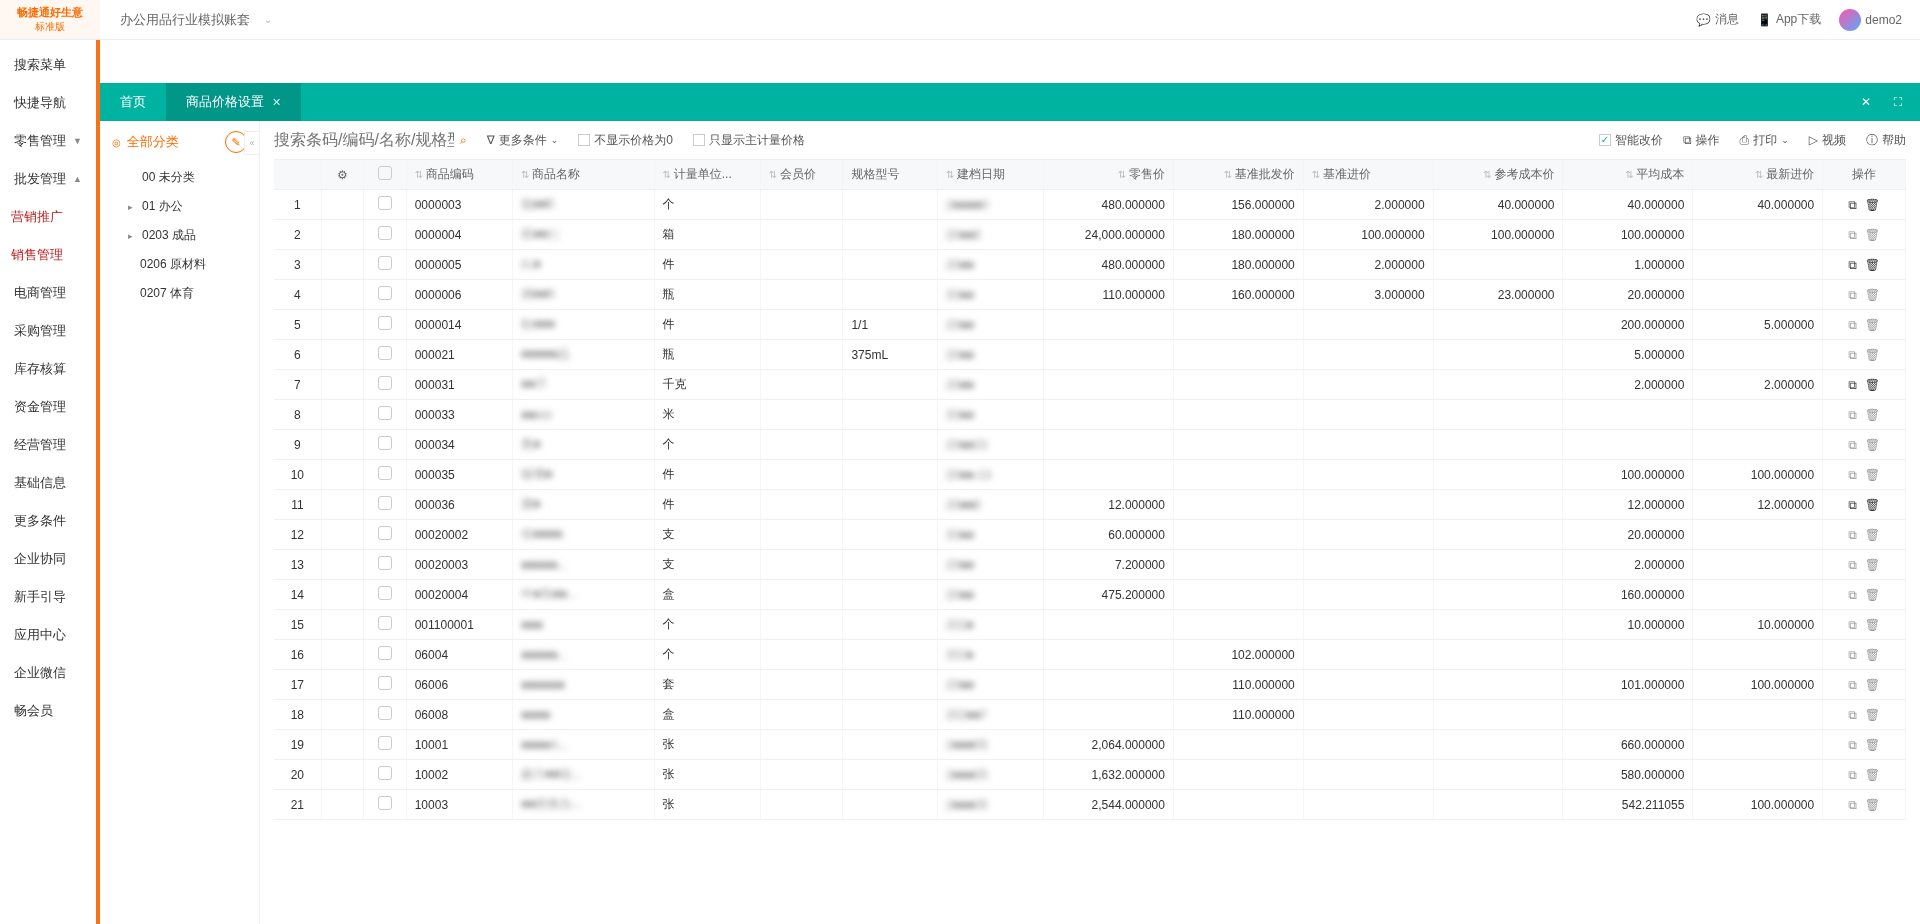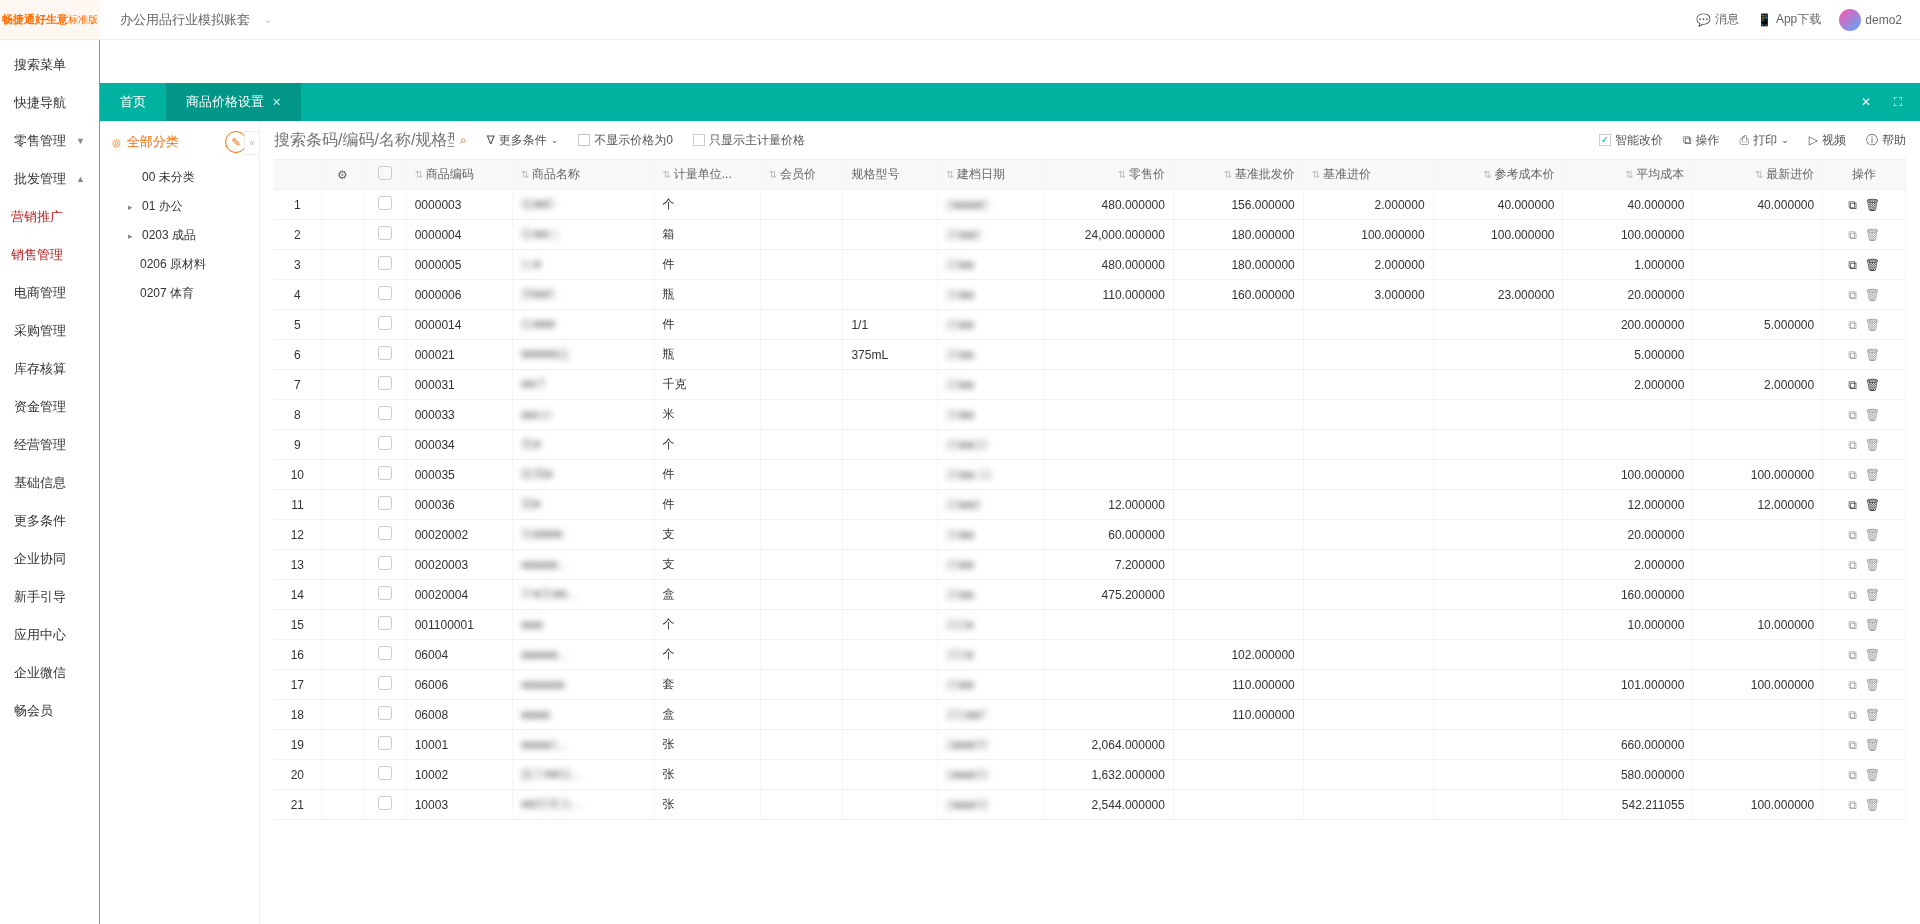--- a/index.html
+++ b/index.html
@@ -1,35 +1,35 @@
 <!DOCTYPE html>
 <html><head>
 <meta charset="utf-8">
 <style>
 * { margin: 0; padding: 0; box-sizing: border-box; }
 body { font-family: -apple-system, "Microsoft YaHei", sans-serif; font-size: 12px; color: #333; background: #fff; overflow: hidden; }
 .app { display: flex; flex-direction: column; height: 924px; width: 1920px; }
 
 
 .header { display: flex; align-items: center; height: 40px; border-bottom: 1px solid #eee; }
-.logo-block { width: 100px; display: flex; flex-direction: row; align-items: center; justify-content: center; background: #fff8f2; height: 100%; }
+.logo-block { width: 100px; display: flex; flex-direction: column; align-items: center; justify-content: center; background: #fff8f2; height: 100%; }
 .logo-top { font-size: 11px; color: #ff6a00; font-weight: bold; }
 .logo-sub { font-size: 10px; color: #ff6a00; }
 .account-name { margin-left: 20px; font-size: 13px; color: #666; flex: 0 0 auto; }
 .chevron-down { margin-left: 14px; color: #bbb; font-size: 10px; }
 .header-spacer { flex: 1; }
 .header-right { display: flex; align-items: center; gap: 18px; margin-right: 18px; }
 .hicon { display: flex; align-items: center; gap: 4px; color: #666; font-size: 12px; cursor: pointer; }
 .avatar { width: 22px; height: 22px; border-radius: 50%; background: linear-gradient(135deg,#f5a,#5af); }
 
 
 .body { display: flex; flex: 1; min-height: 0; }
 
 
-.leftnav { width: 100px; background: #fff; border-right: 1px solid #f97316; display: flex; flex-direction: column; padding-top: 6px; }
+.leftnav { width: 100px; background: #fff; border-right: 4px solid #f97316; display: flex; flex-direction: column; padding-top: 6px; }
 .leftnav .nav-item { padding: 10px 14px; font-size: 13px; color: #333; cursor: pointer; display: flex; justify-content: space-between; align-items: center; }
 .leftnav .nav-item.sub { padding-left: 11px; color: #b91c1c; }
 .nav-caret { font-size: 9px; color: #888; }
 
 
 .main { flex: 1; display: flex; flex-direction: column; min-width: 0; margin-top: 43px; }
 
 
 .tabbar { background: #00b3a1; height: 38px; display: flex; align-items: center; color: #fff; }
 .tab { padding: 0 20px; height: 100%; display: flex; align-items: center; font-size: 13px; cursor: pointer; }

